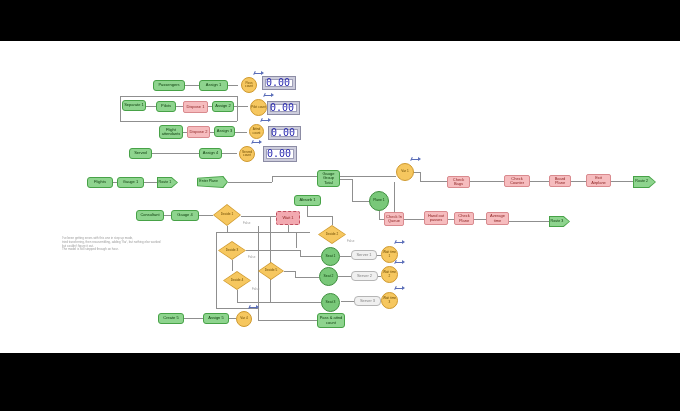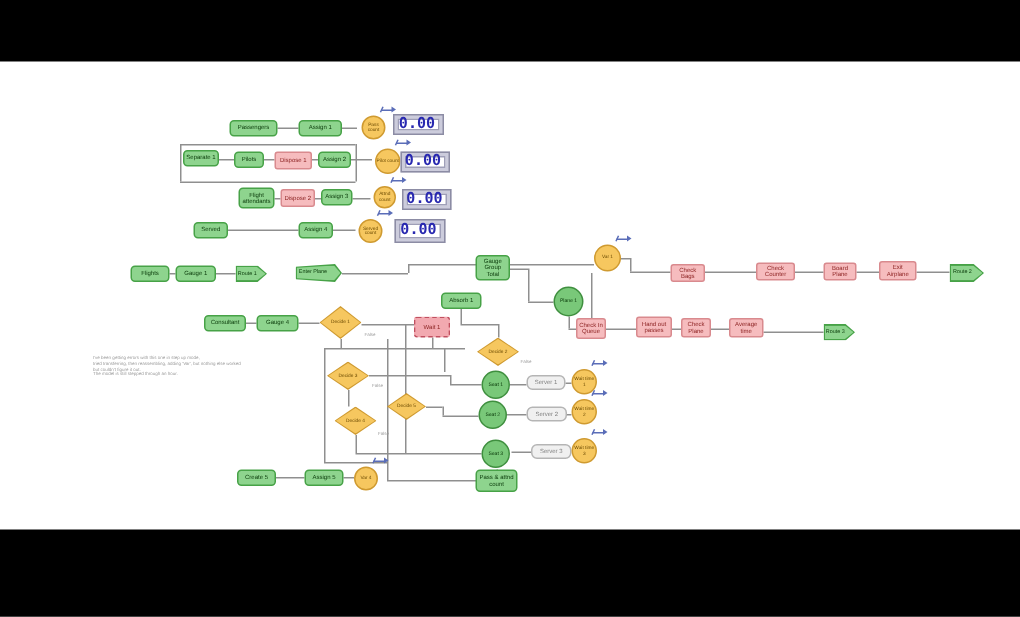--- a/index.html
+++ b/index.html
@@ -24,21 +24,21 @@
   .rarrow .din{position:absolute;left:1px;top:1px;right:1px;bottom:1px;background:#8ed48e;
         clip-path:polygon(0 0,70% 0,100% 50%,70% 100%,0 100%);}
   .rarrow .lbl,.station .lbl{position:absolute;left:0;right:25%;top:0;bottom:0;display:flex;align-items:center;
         justify-content:center;font-size:3.6px;color:#0a3a0a;}
   .station{background:#47a247;clip-path:polygon(0 15%,85% 0,100% 50%,85% 100%,0 85%);border-radius:3px;}
   .station .din{position:absolute;left:1px;top:1px;right:1px;bottom:1px;background:#8ed48e;
         clip-path:polygon(0 15%,85% 0,100% 50%,85% 100%,0 85%);}
   .display{background:#ccccdc;border:1px solid #8c8ca4;}
   .display .din{position:absolute;left:2px;top:2px;right:2px;bottom:2px;background:#ffffff;
         border:1px solid #9f9fb8;display:flex;align-items:center;justify-content:flex-end;padding-right:2px;}
-  .display .lbl{font-family:"DejaVu Sans Mono",monospace;font-weight:bold;font-size:10px;color:#2828b0;}
+  .display .lbl{font-family:"DejaVu Sans Mono",monospace;font-weight:normal;font-size:10px;color:#2828b0;}
   .line{position:absolute;background:#8f8f8f;}
   .tlabel{position:absolute;font-size:3px;color:#9a9a9a;white-space:nowrap;line-height:1.2;}
   .varrow{position:absolute;width:8px;height:1px;background:#5a6db8;}
   .varrow::after{content:"";position:absolute;right:-2px;top:-2px;border-left:3px solid #5a6db8;
         border-top:2px solid transparent;border-bottom:2px solid transparent;}
   .varrow::before{content:"";position:absolute;left:0;top:-2px;width:1px;height:4px;background:#5a6db8;
         transform:rotate(25deg);}
 </style>
 </head>
 <body>

